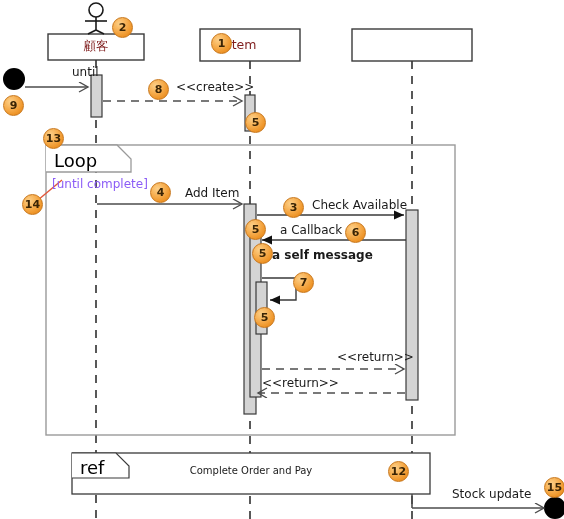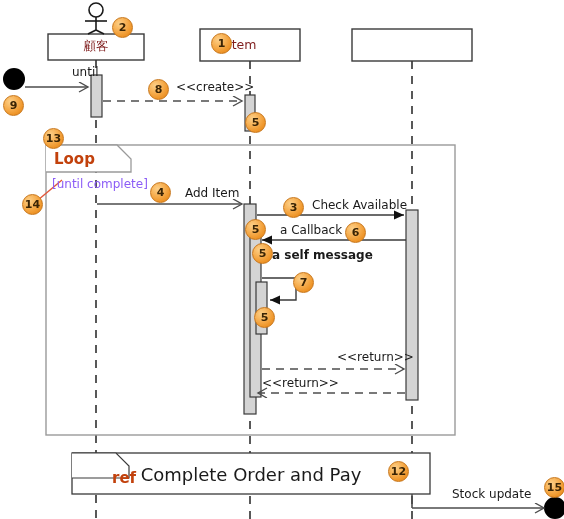--- a/index.html
+++ b/index.html
@@ -33,30 +33,30 @@
     line-height: 1;
   }
   .dlabel.center {
     text-align: center;
   }
   .participant-name {
     font-size: 12.5px;
     color: #7f1d1d;
   }
   .frame-tag {
-    font-size: 15px;
-    font-weight: bold;
-    color: #c2410c;
+    font-size: 18px;
+    font-weight: normal;
+    color: #000000;
   }
   .guard-text {
     font-size: 12px;
     color: #8b5cf6;
   }
   .ref-title {
-    font-size: 18px;
+    font-size: 10px;
     color: #1a1a1a;
   }
   .badge {
     position: absolute;
     width: 21px;
     height: 21px;
     border-radius: 50%;
     background: radial-gradient(circle at 34% 30%, #fdd089 0%, #f6ad4e 42%, #ee9427 72%, #d8801c 100%);
     border: 1px solid #c8761a;
     box-sizing: border-box;
@@ -192,21 +192,21 @@
   <div class="dlabel" style="left:312px; top:199px;">Check Available</div>
   <div class="dlabel" style="left:280px; top:224px;">a Callback</div>
   <div class="dlabel" style="left:272px; top:249px;font-weight:bold;">a self message</div>
   <div class="dlabel" style="left:337px; top:351px;">&lt;&lt;return&gt;&gt;</div>
   <div class="dlabel" style="left:262px; top:377px;">&lt;&lt;return&gt;&gt;</div>
   <div class="dlabel" style="left:452px; top:488px;">Stock update</div>
 
   <div class="dlabel frame-tag" style="left:54px; top:152px;">Loop</div>
   <div class="dlabel guard-text" style="left:52px; top:178px;">[until complete]</div>
 
-  <div class="dlabel frame-tag" style="left:80px; top:471px;margin-left:32px;">ref</div>
+  <div class="dlabel frame-tag" style="left:80px; top:459px;">ref</div>
   <div class="dlabel ref-title center" style="left:72px; top:466px; width:358px;">Complete Order and Pay</div>
 
   <div class="badge" style="left:211px; top:33px;">1</div>
   <div class="badge" style="left:112px; top:17px;">2</div>
   <div class="badge" style="left:283px; top:197px;">3</div>
   <div class="badge" style="left:150px; top:182px;">4</div>
   <div class="badge" style="left:245px; top:112px;">5</div>
   <div class="badge" style="left:245px; top:219px;">5</div>
   <div class="badge" style="left:252px; top:243px;">5</div>
   <div class="badge" style="left:254px; top:307px;">5</div>

